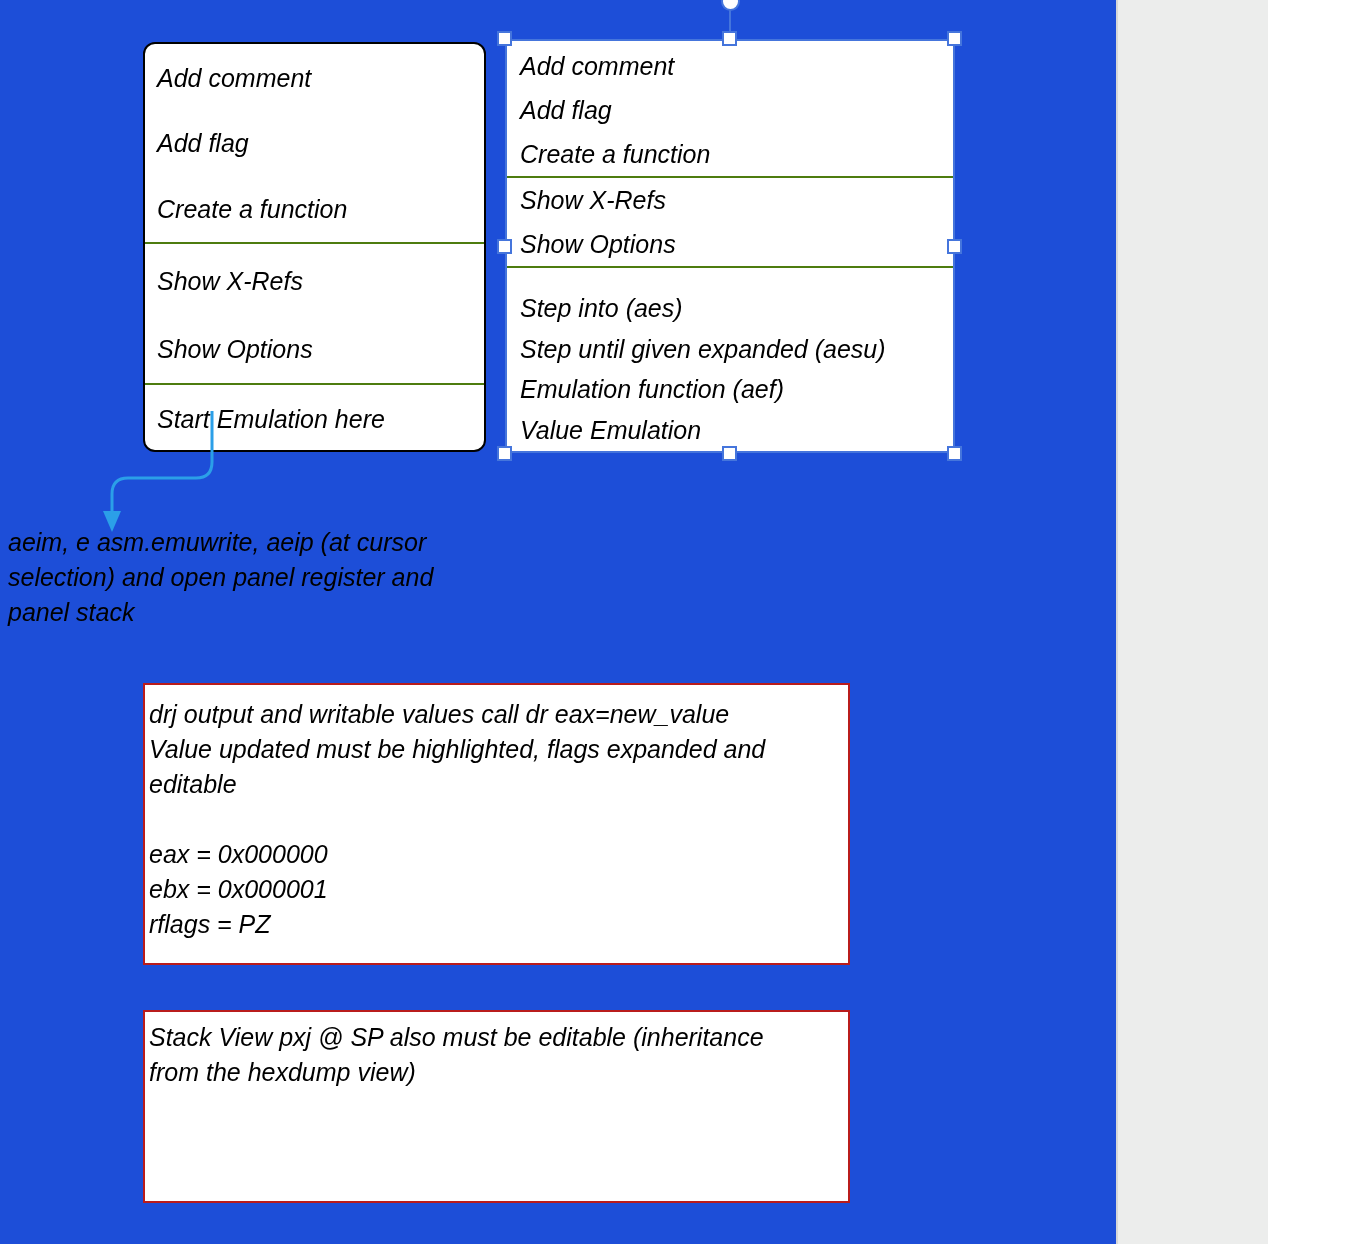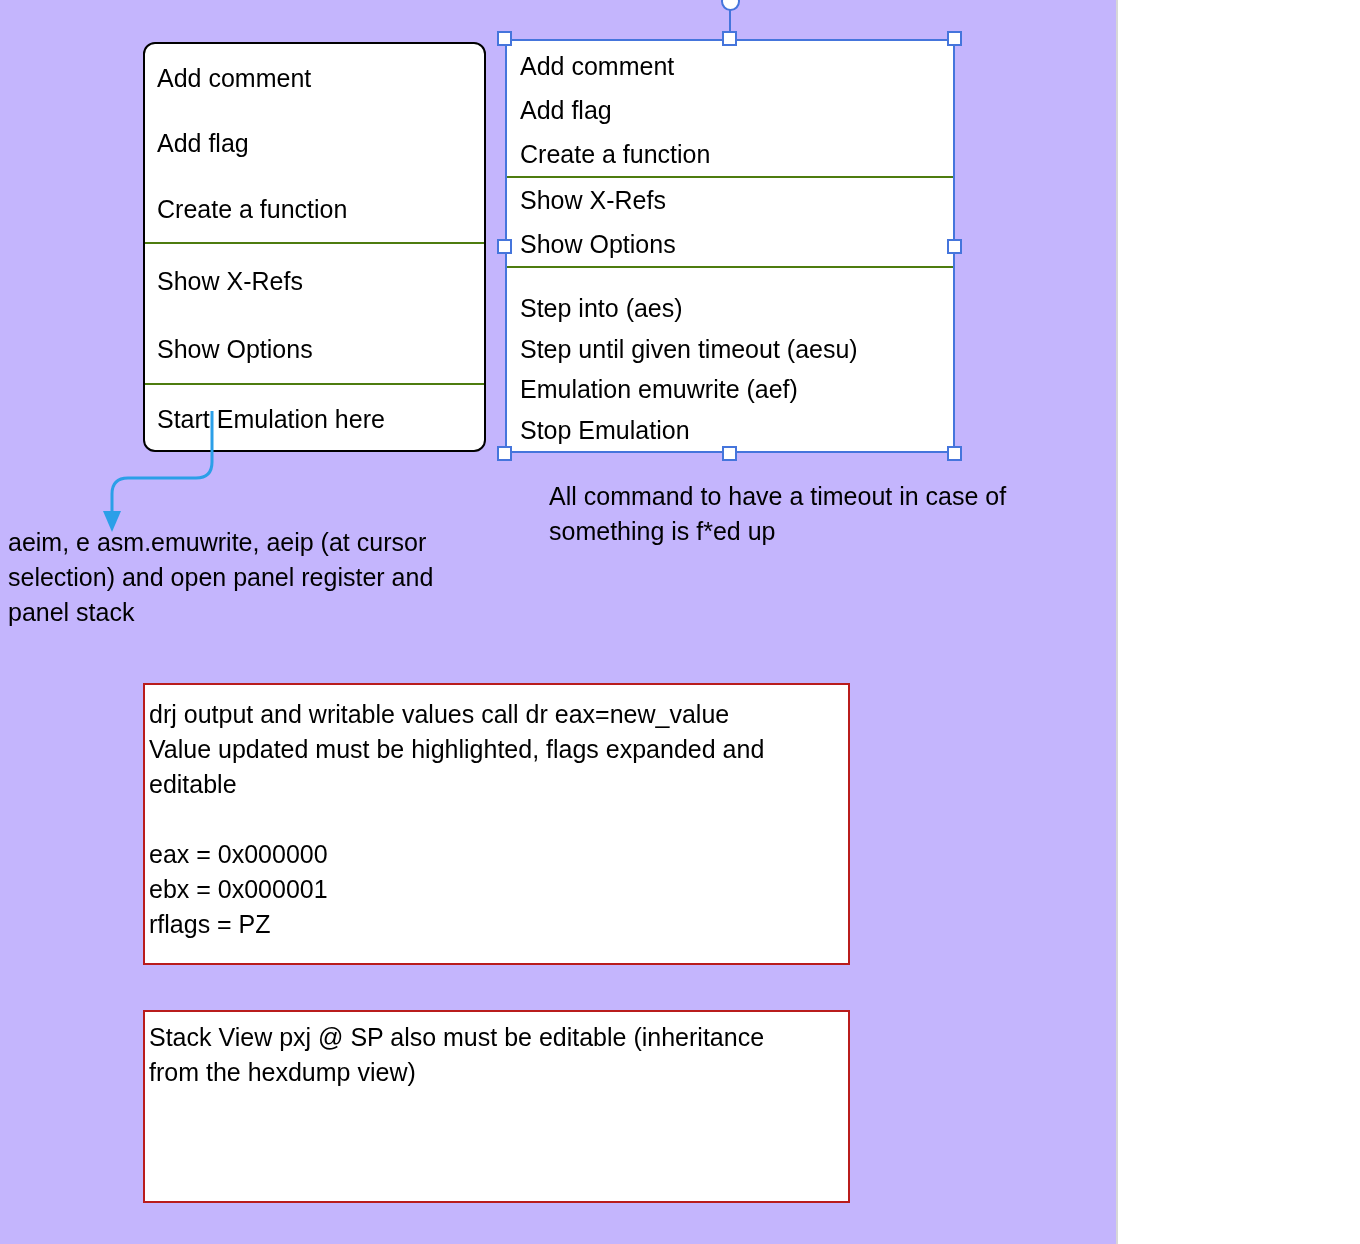--- a/index.html
+++ b/index.html
@@ -1,22 +1,23 @@
 <!DOCTYPE html>
 <html><head>
 <meta charset="utf-8">
 <style>
   html,body{margin:0;padding:0;}
   #app{
     position:relative;
-    width:1118px;height:1244px;
-    background:#c4b5fd;
+    width:1268px;height:1244px;
+    background:#1d4ed8;
     overflow:hidden;
     font-family:"Liberation Sans","DejaVu Sans",sans-serif;
     color:#000;
+    font-style:italic;
   }
   
   .menu-box{
     position:absolute;
     background:#fff;
     box-sizing:border-box;
     font-size:25px;
   }
   .menu-box.rounded{
     border:2px solid #000;
@@ -132,43 +133,42 @@
       <div class="menu-item">Add comment</div>
       <div class="menu-item">Add flag</div>
       <div class="menu-item">Create a function</div>
     </div>
     <div class="menu-section divided" style="height:90px;">
       <div class="menu-item">Show X-Refs</div>
       <div class="menu-item">Show Options</div>
     </div>
     <div class="menu-section divided" style="height:185px;padding-top:20px;">
       <div class="menu-item">Step into (aes)</div>
-      <div class="menu-item">Step until given timeout (aesu)</div>
-      <div class="menu-item">Emulation emuwrite (aef)</div>
-      <div class="menu-item">Stop Emulation</div>
+      <div class="menu-item">Step until given expanded (aesu)</div>
+      <div class="menu-item">Emulation function (aef)</div>
+      <div class="menu-item">Value Emulation</div>
     </div>
   </div>
 
   <div class="handle" style="left:497px;top:31px;"></div>
   <div class="handle" style="left:722px;top:31px;"></div>
   <div class="handle" style="left:947px;top:31px;"></div>
   <div class="handle" style="left:497px;top:239px;"></div>
   <div class="handle" style="left:947px;top:239px;"></div>
   <div class="handle" style="left:497px;top:446px;"></div>
   <div class="handle" style="left:722px;top:446px;"></div>
   <div class="handle" style="left:947px;top:446px;"></div>
   <div class="rotate-stem" style="left:729px;top:10px;height:22px;"></div>
   <div class="rotate-handle" style="left:721px;top:-8px;"></div>
 
   <svg id="arrow-svg" width="150" height="150" viewBox="0 0 150 150">
     <path d="M 122 11 L 122 62 Q 122 78 106 78 L 38 78 Q 22 78 22 94 L 22 112" fill="none" stroke="#2B9FE8" stroke-width="3"></path>
     <polygon points="13,111 31,111 22,132" fill="#2B9FE8"></polygon>
   </svg>
 
-  <div class="free-text note-over-panel" style="left:549px;top:479px;">All command to have a timeout in case of something is f*ed up</div>
 
   <div class="free-text" style="left:8px;top:525px;">aeim, e asm.emuwrite, aeip (at cursor
 selection) and open panel register and
 panel stack</div>
 
   <div class="plain-box" style="left:143px;top:683px;width:707px;height:282px;padding:12px 4px 0 4px;">drj output and writable values call dr eax=new_value
 Value updated must be highlighted, flags expanded and
 editable
 
 eax = 0x000000

